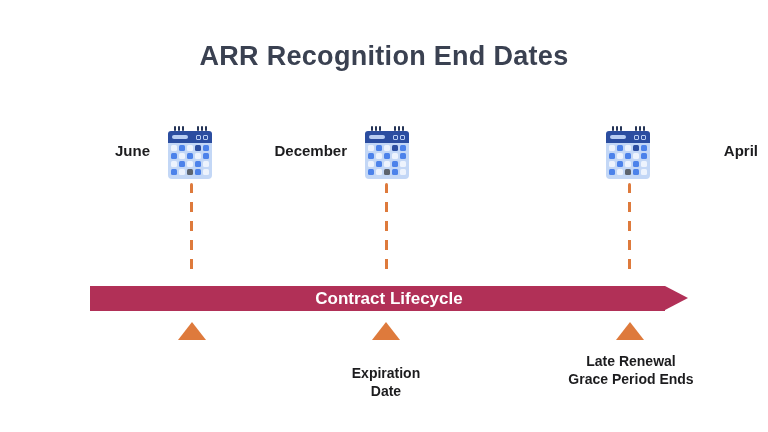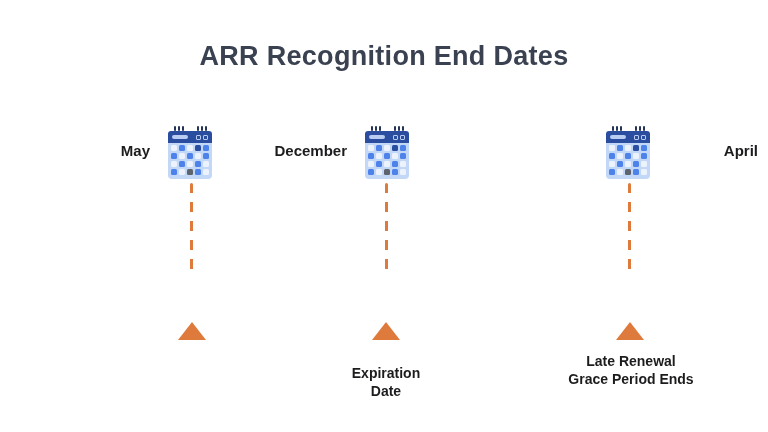--- a/index.html
+++ b/index.html
@@ -75,21 +75,21 @@
   }
   .event.e1{left:92px;} .event.e2{left:286px;margin-top:12px;} .event.e3{left:531px;}
 </style>
 </head>
 <body>
 
 <div class="stage">
 
   <h1 class="title">ARR Recognition End Dates</h1>
 
-  <div class="month m1">May</div>
+  <div class="month m1">June</div>
   <div class="month m2">December</div>
   <div class="month m3">April</div>
 
   <div class="cal c1">
     <div class="cal-rings">
         <span class="rg">
           <i></i>
           <i></i>
           <i></i>
         </span>
@@ -213,20 +213,25 @@
         <i style="background: rgb(93, 100, 110);"></i>
         <i style="background: rgb(76, 130, 234);"></i>
         <i style="background: rgb(237, 243, 253);"></i>
       </div>
   </div>
 
   <div class="dash d1"></div>
   <div class="dash d2"></div>
   <div class="dash d3"></div>
 
+  <div class="bar">
+    <span class="bar-body"></span>
+    <span class="bar-head"></span>
+    <span class="bar-text">Contract Lifecycle</span>
+  </div>
 
   <div class="tri t1"></div>
   <div class="tri t2"></div>
   <div class="tri t3"></div>
 
   <div class="event e2">Expiration
 Date</div>
   <div class="event e3">Late Renewal
 Grace Period Ends</div>
 

